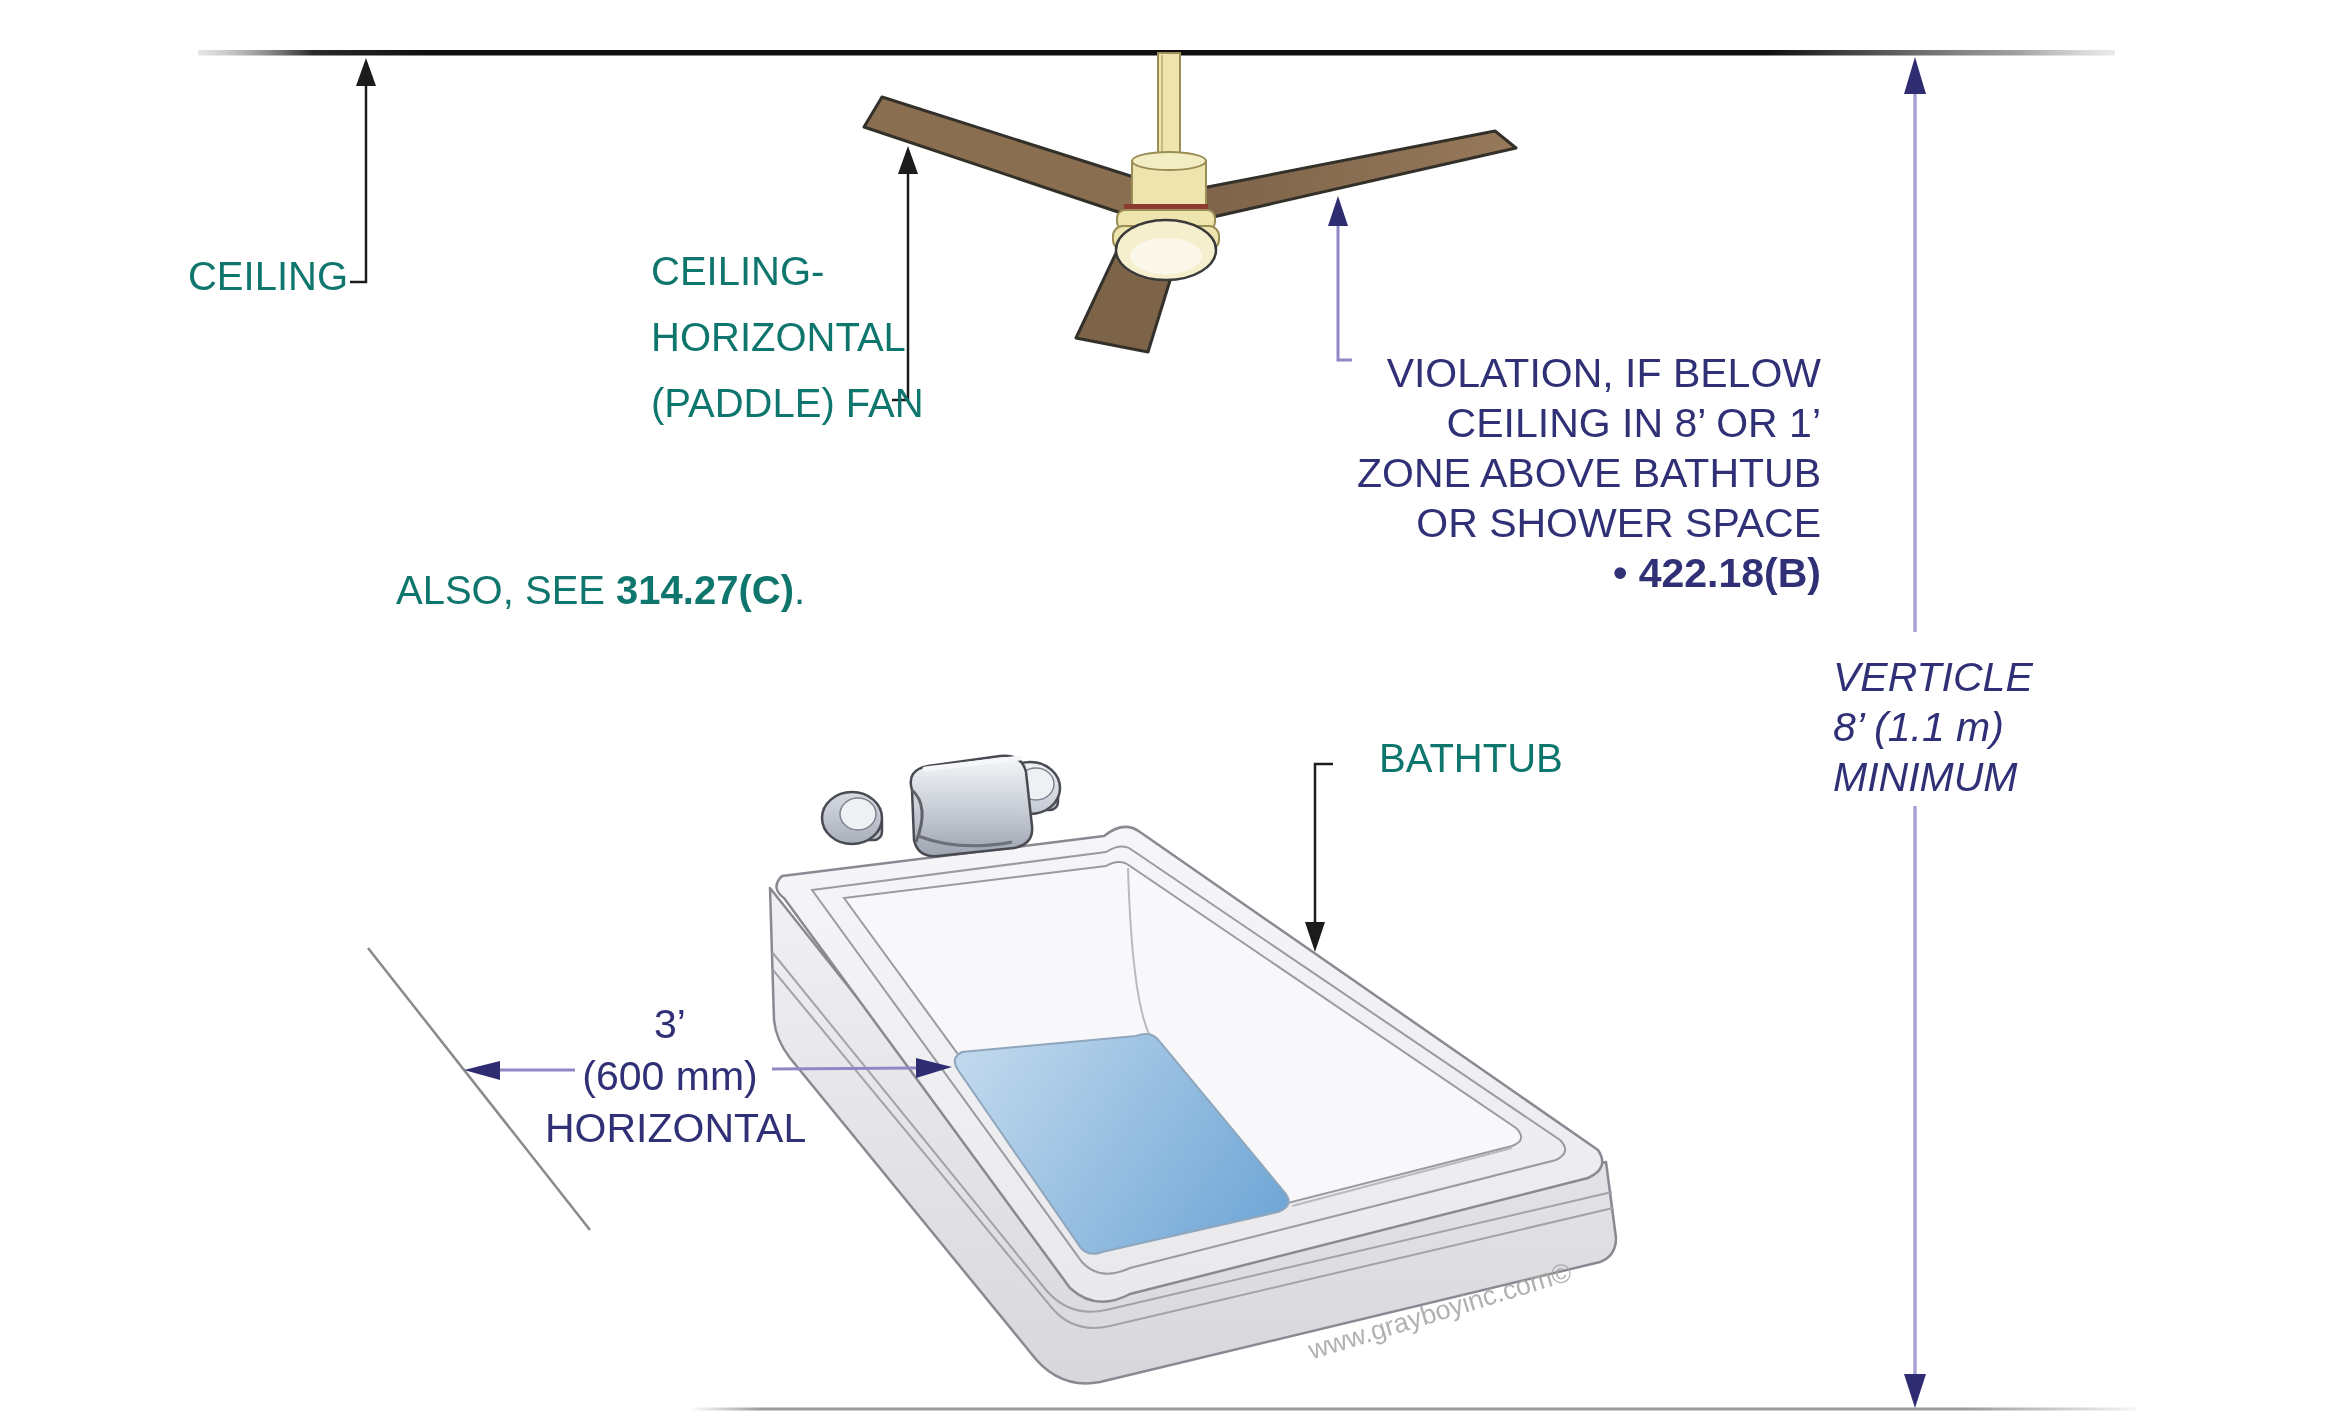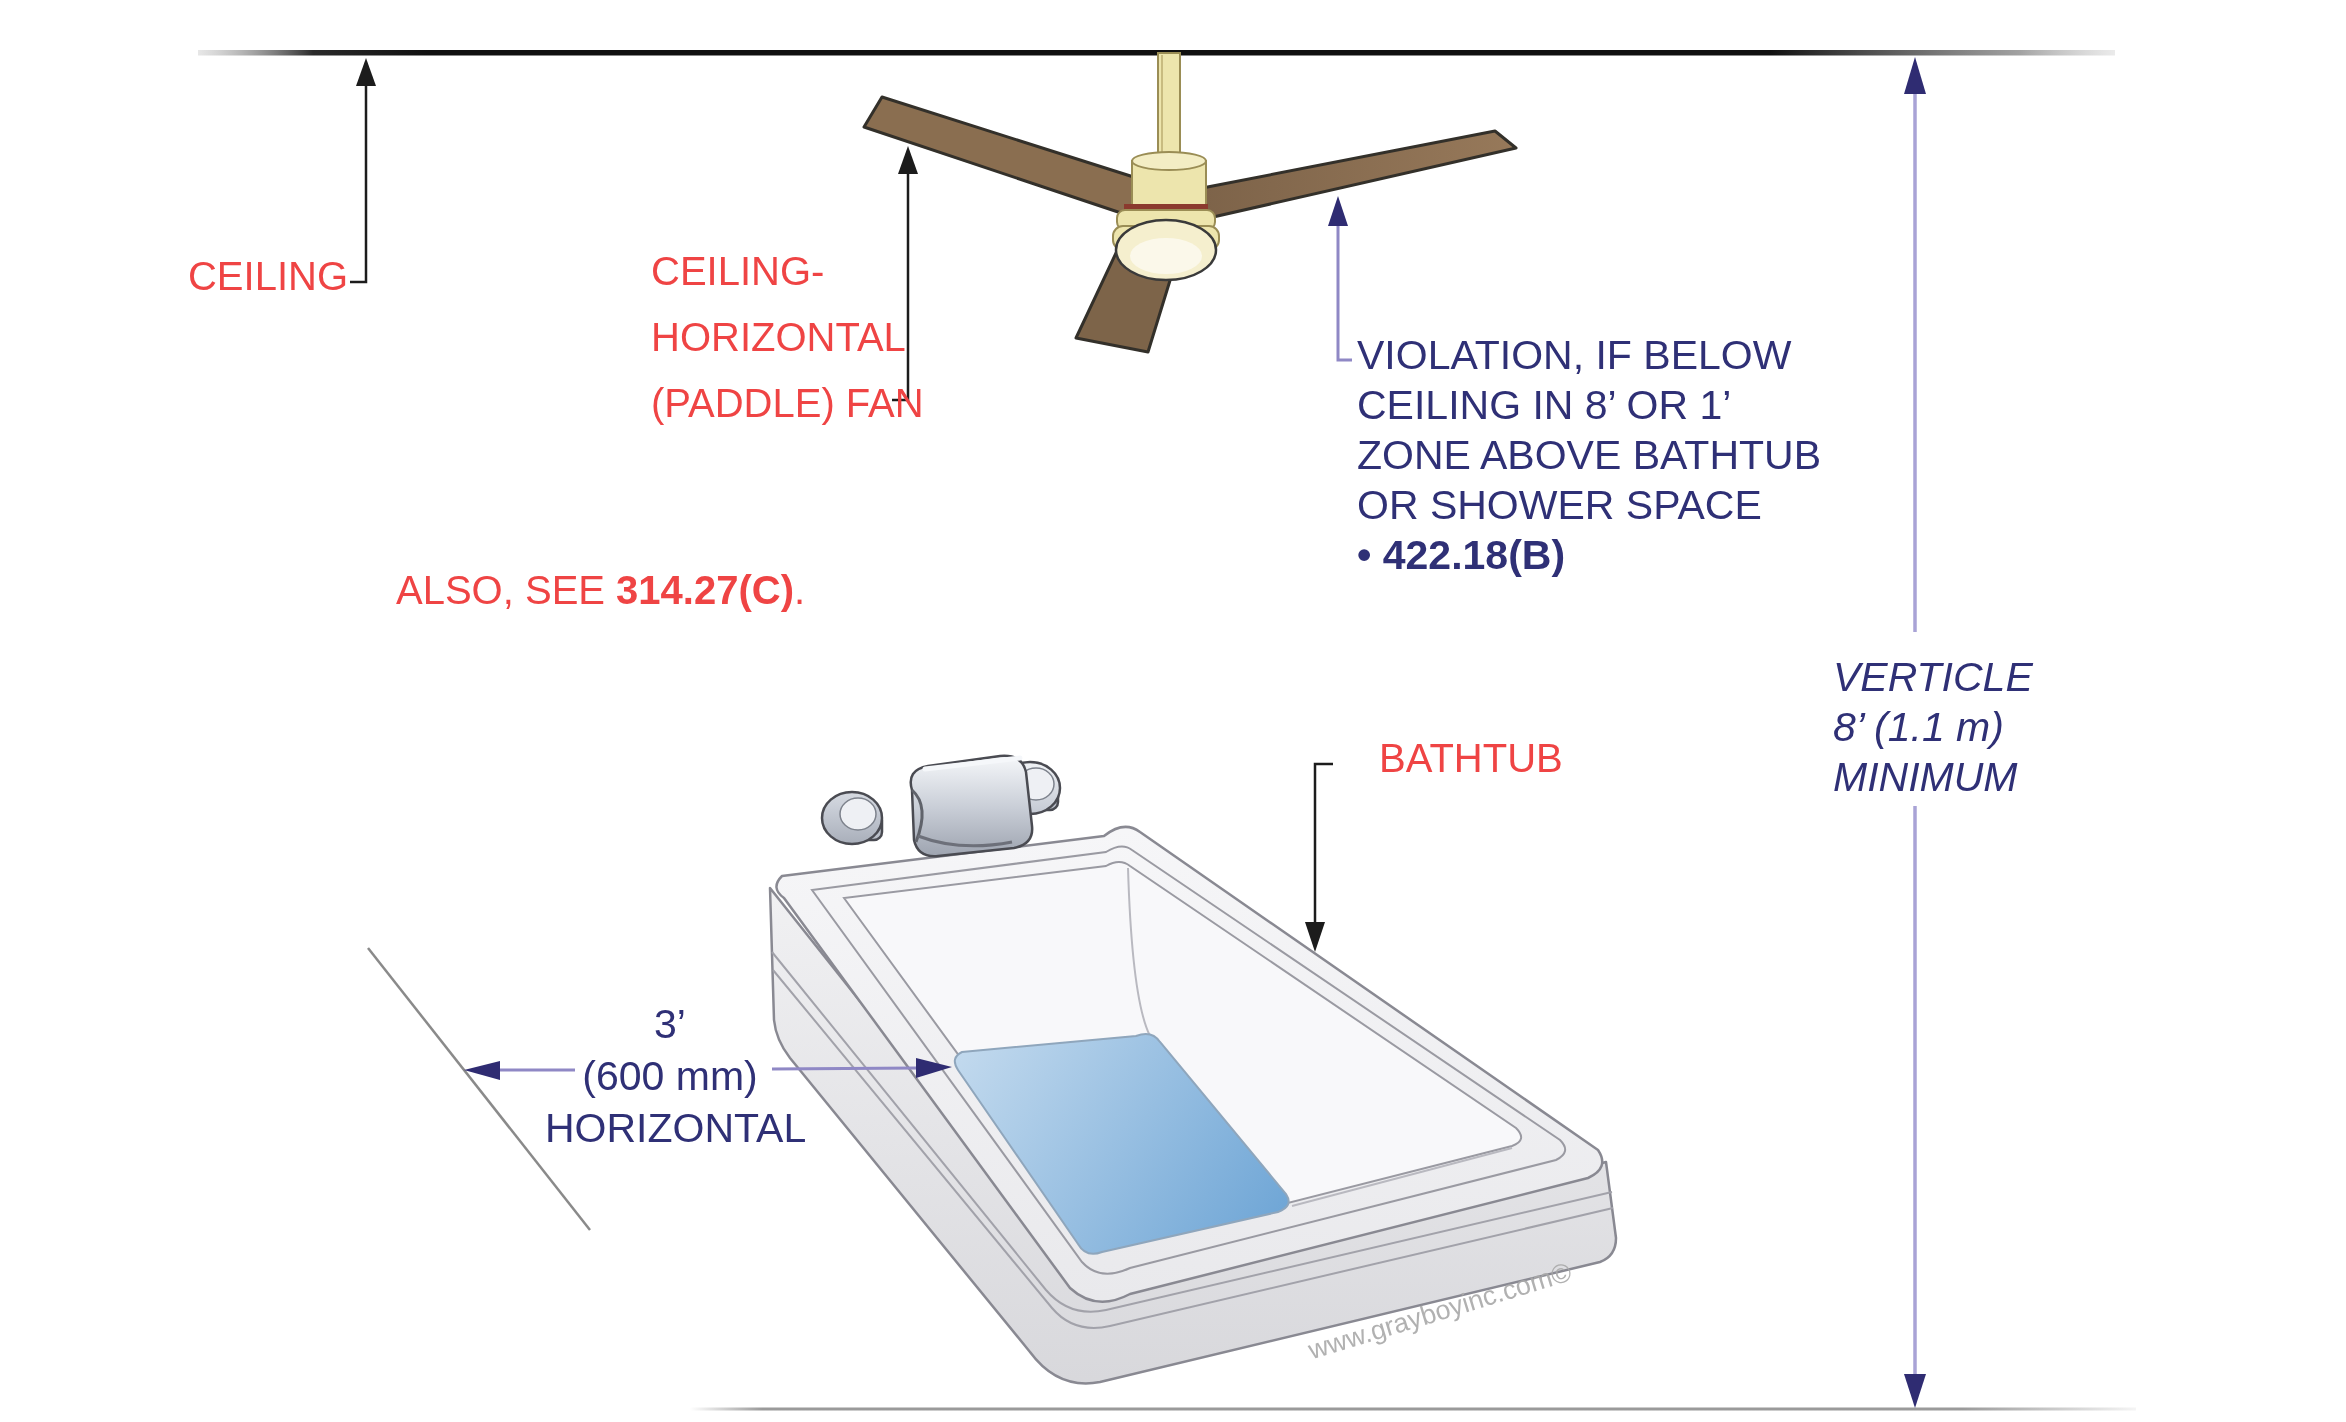--- a/index.html
+++ b/index.html
@@ -2,28 +2,28 @@
 <html><head>
 <meta charset="utf-8">
 <style>
   html,body{margin:0;padding:0;background:#ffffff;}
   .stage{
     position:relative;width:2346px;height:1422px;background:#ffffff;overflow:hidden;
     font-family:"Liberation Sans", sans-serif;
   }
   .stage svg{position:absolute;left:0;top:0;}
   .lbl{position:absolute;white-space:nowrap;}
-  .blk{color:#ef4444;font-size:40px;line-height:48px;}
+  .blk{color:#0f766e;font-size:40px;line-height:48px;}
   .blu{color:#2f3076;font-size:41px;}
   .bold{font-weight:700;}
   .ceiling-label{left:148px;top:252px;width:200px;text-align:right;}
   .fan-label{left:651px;top:238px;line-height:66px;}
   .also-label{left:357px;top:566px;margin-left:39px;}
   .bathtub-label{left:1333px;top:734px;margin-left:46px;}
-  .violation-block{left:1357px;top:330px;line-height:50px;}
+  .violation-block{left:1357px;top:348px;line-height:50px;text-align:right;}
   .vertical-block{left:1833px;top:652px;line-height:50px;font-style:italic;}
   .horizontal-block{left:545px;top:998px;width:250px;text-align:center;line-height:52px;}
   .watermark{
     left:1298px;top:1296px;width:284px;text-align:center;
     color:#a9a9a9;font-size:27px;opacity:.9;
     transform:rotate(-17deg);transform-origin:50% 50%;
   }
 </style>
 </head>
 <body>

